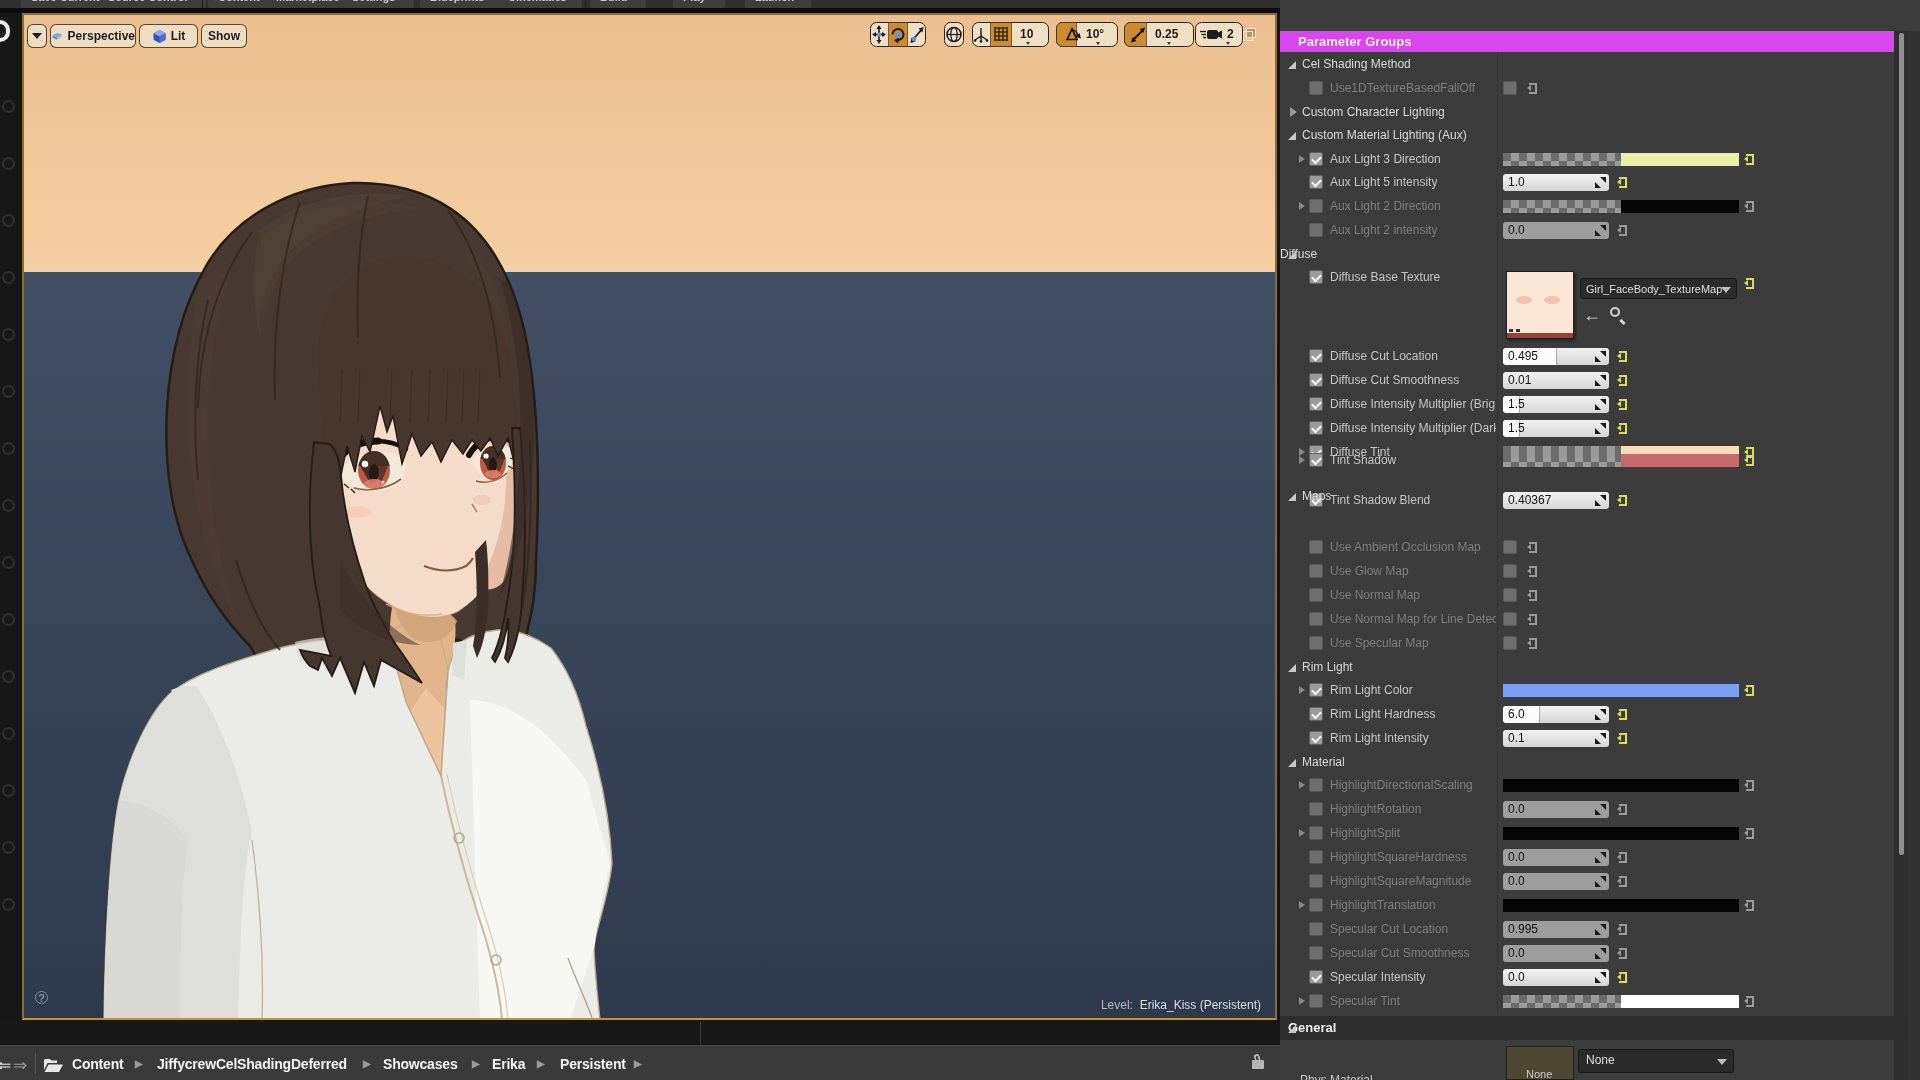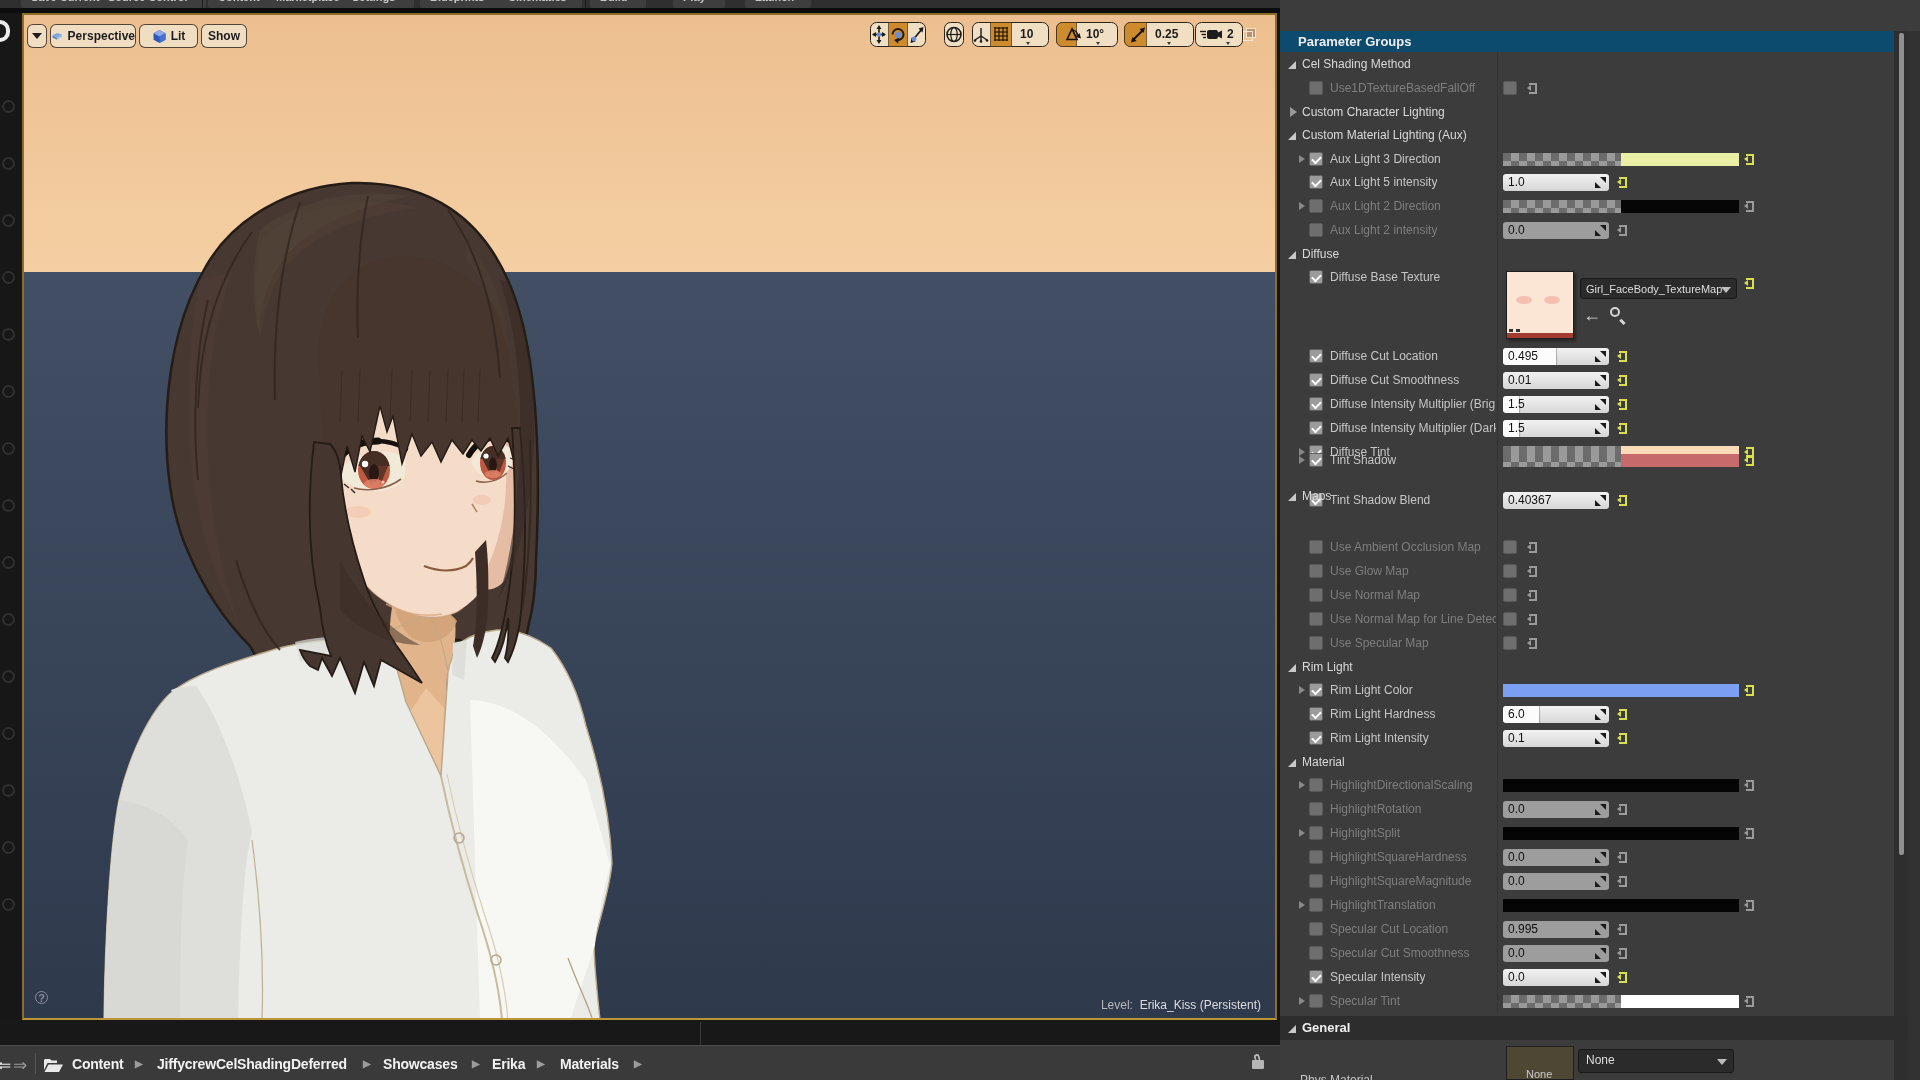--- a/index.html
+++ b/index.html
@@ -22,21 +22,21 @@
   #ground { position:absolute; left:0; top:257px; width:100%; height:750px; background:linear-gradient(#424f64,#2e394c); }
   #charsvg { position:absolute; left:-24px; top:-15px; }
 
   
   .vbtn { position:absolute; top:9px; height:24px; background:rgba(240,225,200,0.92); border:1px solid rgba(40,30,20,0.8); border-radius:6px; color:#1c1c1c; font-size:13px; font-weight:bold; display:flex; align-items:center; justify-content:center; }
 
   
   #rpanel { left:1280px; top:0; width:640px; height:1080px; background:#3c3c3c; }
   #searchrow { position:absolute; left:0; top:0; width:640px; height:31px; background:#383838; }
   #searchbox { position:absolute; left:7px; top:7px; width:560px; height:18px; background:#c7c7c7; border:1px solid #222; border-radius:2px; color:#6e6e6e; font-size:12px; line-height:16px; padding-left:6px; }
-  #pgheader { position:absolute; left:0; top:31px; width:628px; height:21px; background:#0c4a6e; color:#efefef; font-size:13px; font-weight:bold; line-height:21px; }
+  #pgheader { position:absolute; left:0; top:31px; width:628px; height:21px; background:#d946ef; color:#efefef; font-size:13px; font-weight:bold; line-height:21px; }
   .cat { position:absolute; left:0; width:628px; height:24px; color:#d9d9d9; font-size:12px; line-height:24px; }
   .row { position:absolute; left:0; width:628px; height:24px; font-size:12px; line-height:24px; }
   .row .nm { position:absolute; left:50px; top:0; color:#c6c6c6; white-space:nowrap; overflow:hidden; max-width:166px; }
   .row.dis .nm { color:#7e7e7e; }
   .tri { position:absolute; width:0; height:0; }
   .cb { position:absolute; left:29px; top:5px; width:14px; height:14px; border-radius:2px; }
   .cb.on { background:#9b9b9b; border:1px solid #5f5f5f; color:#fff; font-size:12px; line-height:13px; text-align:center; font-weight:bold; }
   .cb.off { background:#6e6e6e; border:1px solid #585858; }
   .inp { position:absolute; left:223px; top:4px; width:106px; height:17px; border-radius:3px; font-size:12px; line-height:16px; color:#111; padding-left:5px; }
   .inp.en { background:linear-gradient(#f2f2f2,#d6d6d6); }
@@ -377,21 +377,21 @@
           <div class="col" style="background:#060606"></div>
         </div>
         <div class="rst" style="left:464px"></div>
       </div>
 <div class="row dis" style="top:218px;height:24px">
         <div class="cb off"></div>
         <div class="nm">Aux Light 2 intensity</div>
         <div class="inp dis"><span class="itxt">0.0</span><div class="spin"></div></div>
         <div class="rst"></div>
       </div>
-<div class="cat" style="top:242px"><div class="tri topen" style="left:8px;top:9px"></div><span style="margin-left:22px">Diffuse</span></div>
+<div class="cat" style="top:242px"><div class="tri topen" style="left:8px;top:9px"></div><span style="">Diffuse</span></div>
 <div class="row" style="top:265px;height:79px">
         <div class="cb on"></div>
         <div class="nm">Diffuse Base Texture</div>
         <div style="position:absolute;left:226px;top:6px;width:68px;height:68px;background:#fbe6d6;border:1px solid #1f1f1f;box-shadow:2px 2px 3px rgba(0,0,0,.4)">
           <div style="position:absolute;left:9px;top:24px;width:16px;height:8px;background:#f5c0b2;border-radius:50%"></div>
           <div style="position:absolute;left:37px;top:24px;width:16px;height:8px;background:#f5c0b2;border-radius:50%"></div>
           <div style="position:absolute;left:0;bottom:0;width:100%;height:5px;background:#a43b30"></div>
           <div style="position:absolute;left:2px;bottom:6px;width:4px;height:3px;background:#333"></div>
           <div style="position:absolute;left:9px;bottom:6px;width:4px;height:3px;background:#333"></div>
         </div>
@@ -563,21 +563,21 @@
 <div class="row dis" style="top:989px;height:24px">
         <div class="tri pexp" style="left:19px;top:8px"></div>
         <div class="cb off"></div>
         <div class="nm">Specular Tint</div>
         <div class="cbar">
           <div class="chk"></div>
           <div class="col" style="background:#ffffff"></div>
         </div>
         <div class="rst" style="left:464px"></div>
       </div>
-<div id="genheader" style="position:absolute;left:0;top:1016px;width:628px;height:24px;background:#2d2d2d;color:#efefef;font-size:13px;font-weight:bold;line-height:24px"><div class="tri topen" style="left:8px;top:9px"></div><span style="margin-left:22px">General</span></div>
+<div id="genheader" style="position:absolute;left:0;top:1016px;width:628px;height:24px;background:#2d2d2d;color:#efefef;font-size:13px;font-weight:bold;line-height:24px"><div class="tri topen" style="left:8px;top:9px"></div><span style="margin-left:8px">General</span></div>
 <div class="row" style="top:1046px;height:34px">
         <div class="nm" style="left:20px;top:22px">Phys Material</div>
         <div style="position:absolute;left:226px;top:0;width:68px;height:34px;background:#4e4734;border:1px solid #1f1f1f"></div>
         <div style="position:absolute;left:246px;top:16px;color:#c9c9c9;font-size:11px">None</div>
         <div style="position:absolute;left:298px;top:3px;width:156px;height:24px;background:#2b2b2b;border:1px solid #191919;border-radius:3px;color:#dedede;font-size:12px;line-height:21px"><span style="margin-left:7px">None</span><div class="tri" style="right:6px;top:9px;border-left:5px solid transparent;border-right:5px solid transparent;border-top:6px solid #bdbdbd"></div></div>
       </div>
 </div>
   </div>
   <div class="abs" id="botgap"></div>
 <div class="abs" style="left:700px;top:1022px;width:1px;height:23px;background:#3a3a3a"></div>
@@ -590,17 +590,17 @@
       <path d="M4.5,6.5 L19,6.5 L15,14 L0.5,14 Z" fill="#e8e8e8"></path>
     </svg>
     <div class="crumb" style="left:72px">Content</div>
     <div class="crumb sep" style="left:135px;top:12px">▶</div>
     <div class="crumb" style="left:157px">JiffycrewCelShadingDeferred</div>
     <div class="crumb sep" style="left:363px;top:12px">▶</div>
     <div class="crumb" style="left:383px">Showcases</div>
     <div class="crumb sep" style="left:472px;top:12px">▶</div>
     <div class="crumb" style="left:492px">Erika</div>
     <div class="crumb sep" style="left:537px;top:12px">▶</div>
-    <div class="crumb" style="left:560px">Materials</div>
+    <div class="crumb" style="left:560px">Persistent</div>
     <div class="crumb sep" style="left:634px;top:12px">▶</div>
     <div style="position:absolute;left:1252px;top:14px;width:12px;height:9px;background:#b5b5b5;border-radius:1px"></div>
     <div style="position:absolute;left:1254px;top:8px;width:6px;height:7px;border:2px solid #b5b5b5;border-bottom:none;border-radius:4px 4px 0 0;transform:rotate(-14deg)"></div>
   </div>
 
 </body></html>

